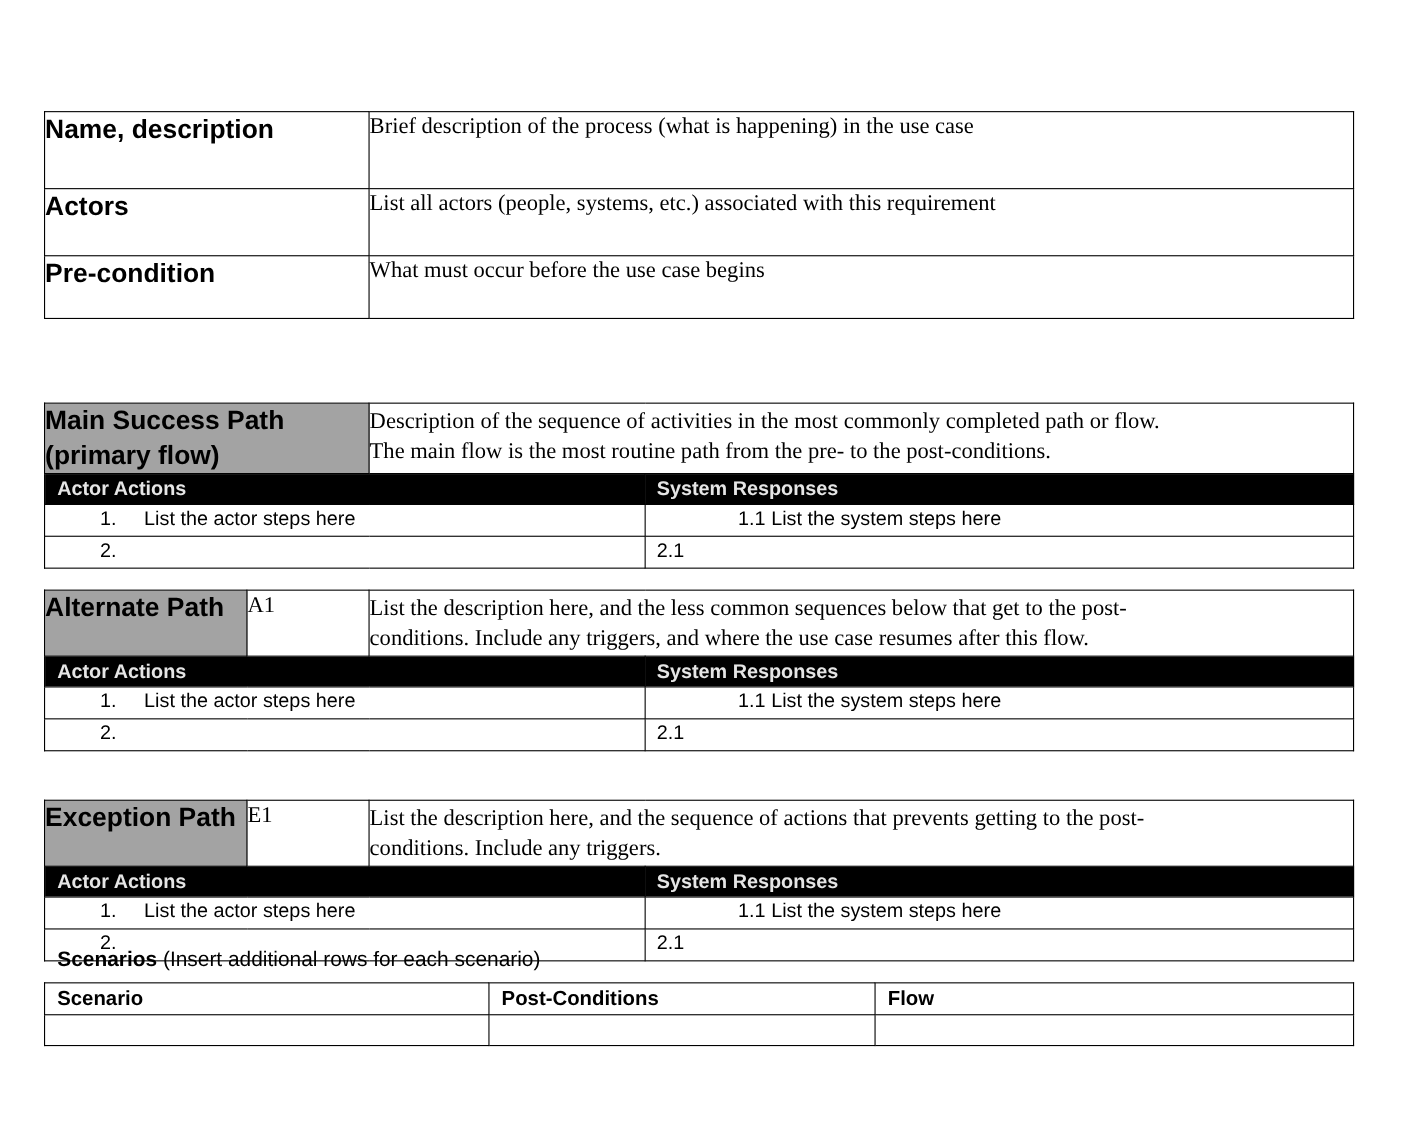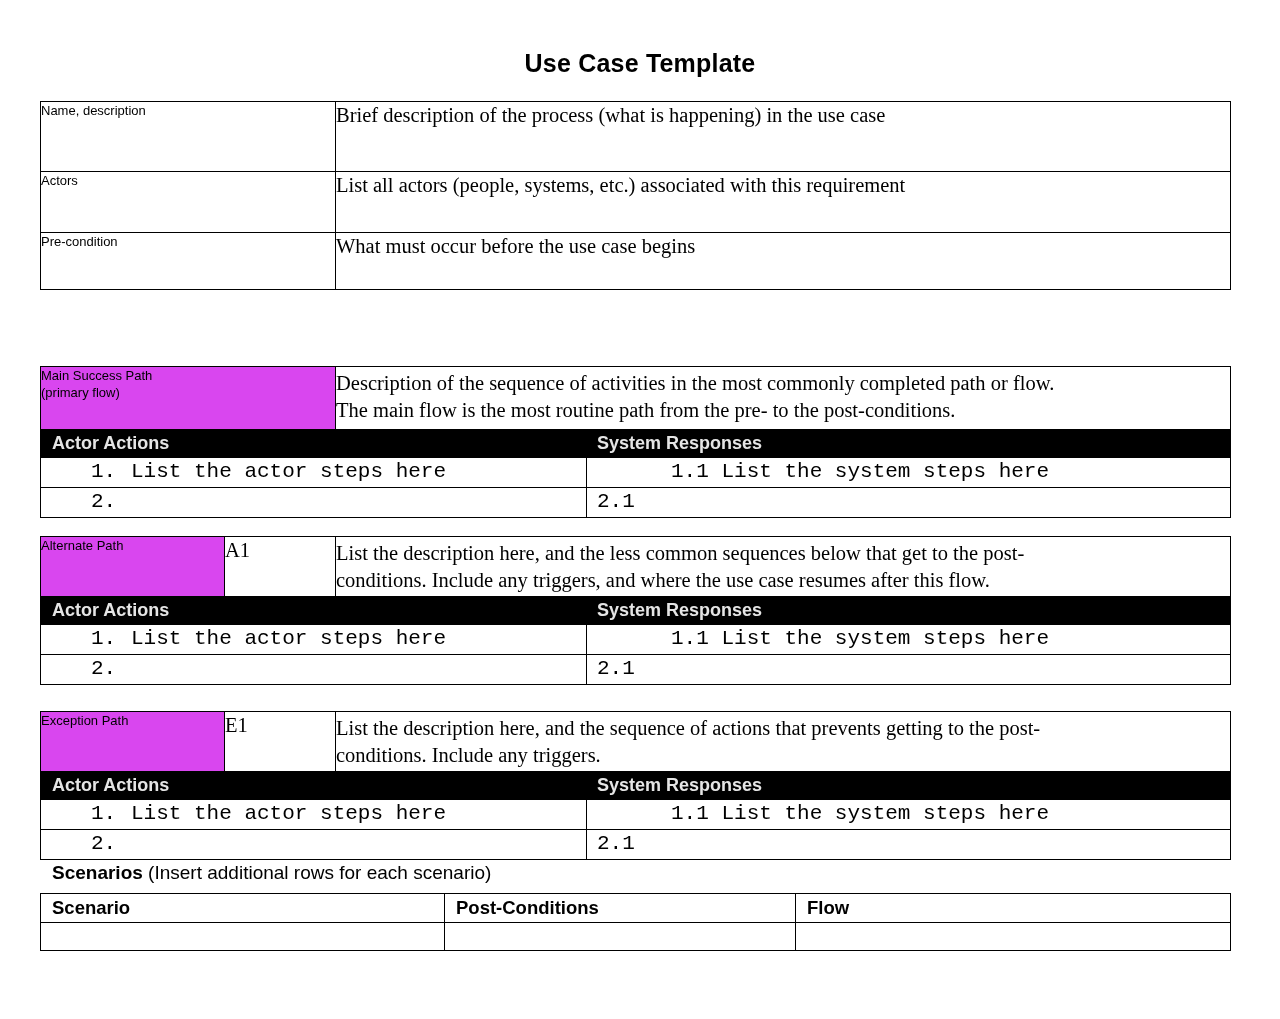--- a/index.html
+++ b/index.html
@@ -54,26 +54,26 @@
   .serif {
     font-family: "Liberation Serif", serif;
     font-size: 20.5px;
     line-height: 1.30;
     padding: 4px 8px 4px 9px;
     font-weight: normal;
   }
   
   .label {
     font-family: "Liberation Sans", sans-serif;
-    font-weight: normal;
-    font-size: 13px;
+    font-weight: bold;
+    font-size: 24px;
     line-height: 1.32;
     padding: 7px 6px 6px 12px;
   }
-  .yellow { background: #d946ef; }
+  .yellow { background: #a3a3a3; }
 
   
   #table-attributes { top: 101px; }
   #table-attributes td.label { height: 62px; }
   #table-attributes tr:nth-child(1) td { height: 70px; }
   #table-attributes tr:nth-child(2) td { height: 61px; }
   #table-attributes tr:nth-child(3) td { height: 57px; }
   #table-attributes tr:nth-child(4) td { height: 58px; }
 
   
@@ -87,22 +87,22 @@
     font-weight: bold;
     font-size: 18px;
     padding: 3px 6px 3px 11px;
     border-color: #000000;
     height: 26px;
     line-height: 1.15;
   }
   .blackrow td.resp { padding-left: 10px; border-left: 1.6px solid #ffffff; }
 
   .steprow td {
-    font-family: Liberation Mono, monospace;
-    font-size: 21px;
+    font-family: Liberation Sans, sans-serif;
+    font-size: 18px;
     height: 29px;
     padding: 1px 6px 2px 6px;
     line-height: 1.25;
     margin-top: 43px;
   }
   .steprow td.actor { padding-left: 0; }
   .steprow td.system { padding-left: 0; }
 
   .num-line {
     display: block;
@@ -122,21 +122,21 @@
   
   #table-main { top: 366px; }
   #table-main .desc { height: 63px; }
   #table-main .label { height: 63px; }
 
   
   #table-alternate { top: 536px; }
   #table-alternate .desc { height: 60px; }
 
   
-  #table-exception { top: 711px; border-radius: 20px; }
+  #table-exception { top: 727px; border-radius: 20px; }
   #table-exception .desc { height: 60px; }
 
   
   .scenarios-caption {
     position: absolute;
     left: 52px;
     top: 862px;
     font-family: "Liberation Sans", sans-serif;
     font-size: 19px;
     line-height: 1.2;
@@ -153,21 +153,20 @@
     height: 27px;
     line-height: 1.2;
   }
   #table-scenarios tr.empty td { height: 28px; }
 </style>
 </head>
 <body>
 
 <div class="page">
 
-  <div class="doc-title">Use Case Template</div>
 
   <table class="tbl" id="table-attributes">
     <colgroup>
         <col style="width:295px">
         <col style="width:895px">
       </colgroup>
     <tbody>
       <tr>
         <td class="label">Name, description</td>
         <td class="serif">Brief description of the process (what is happening) in the use case</td>

